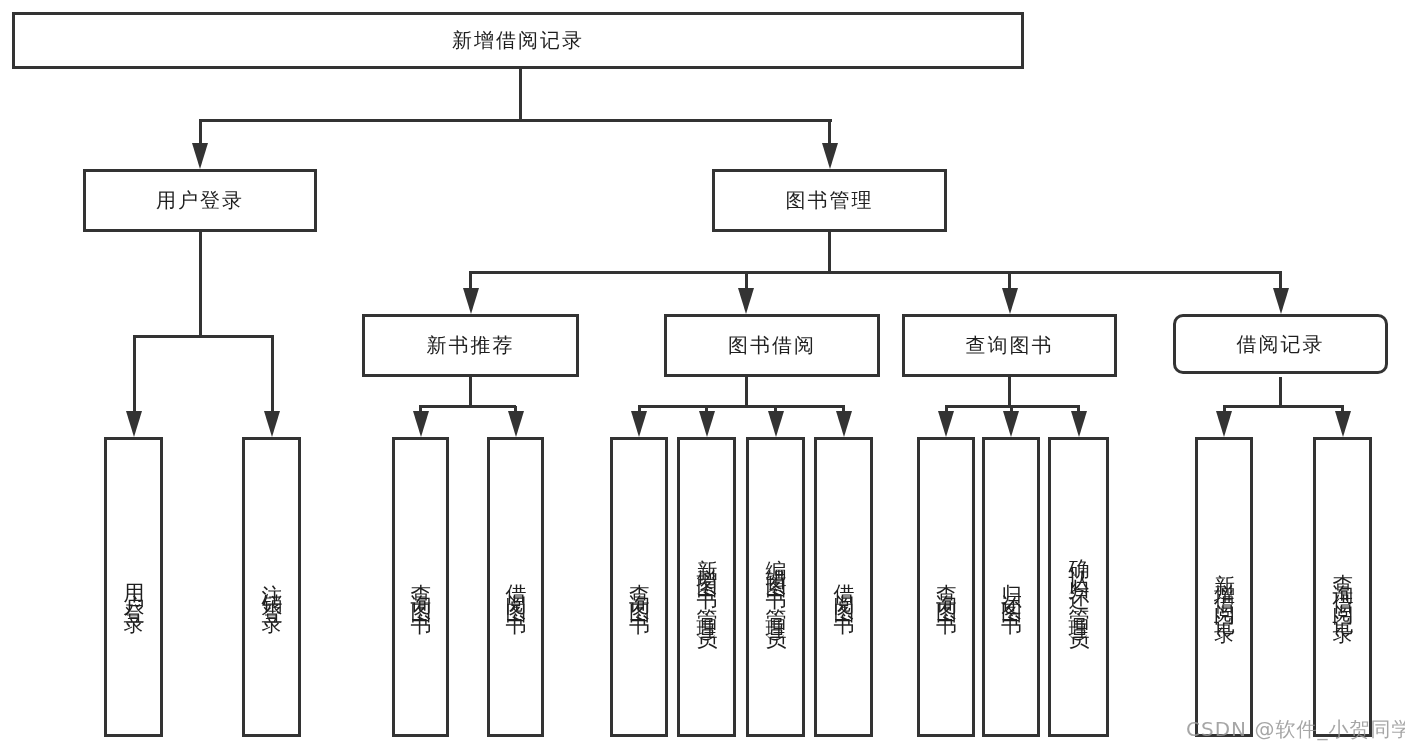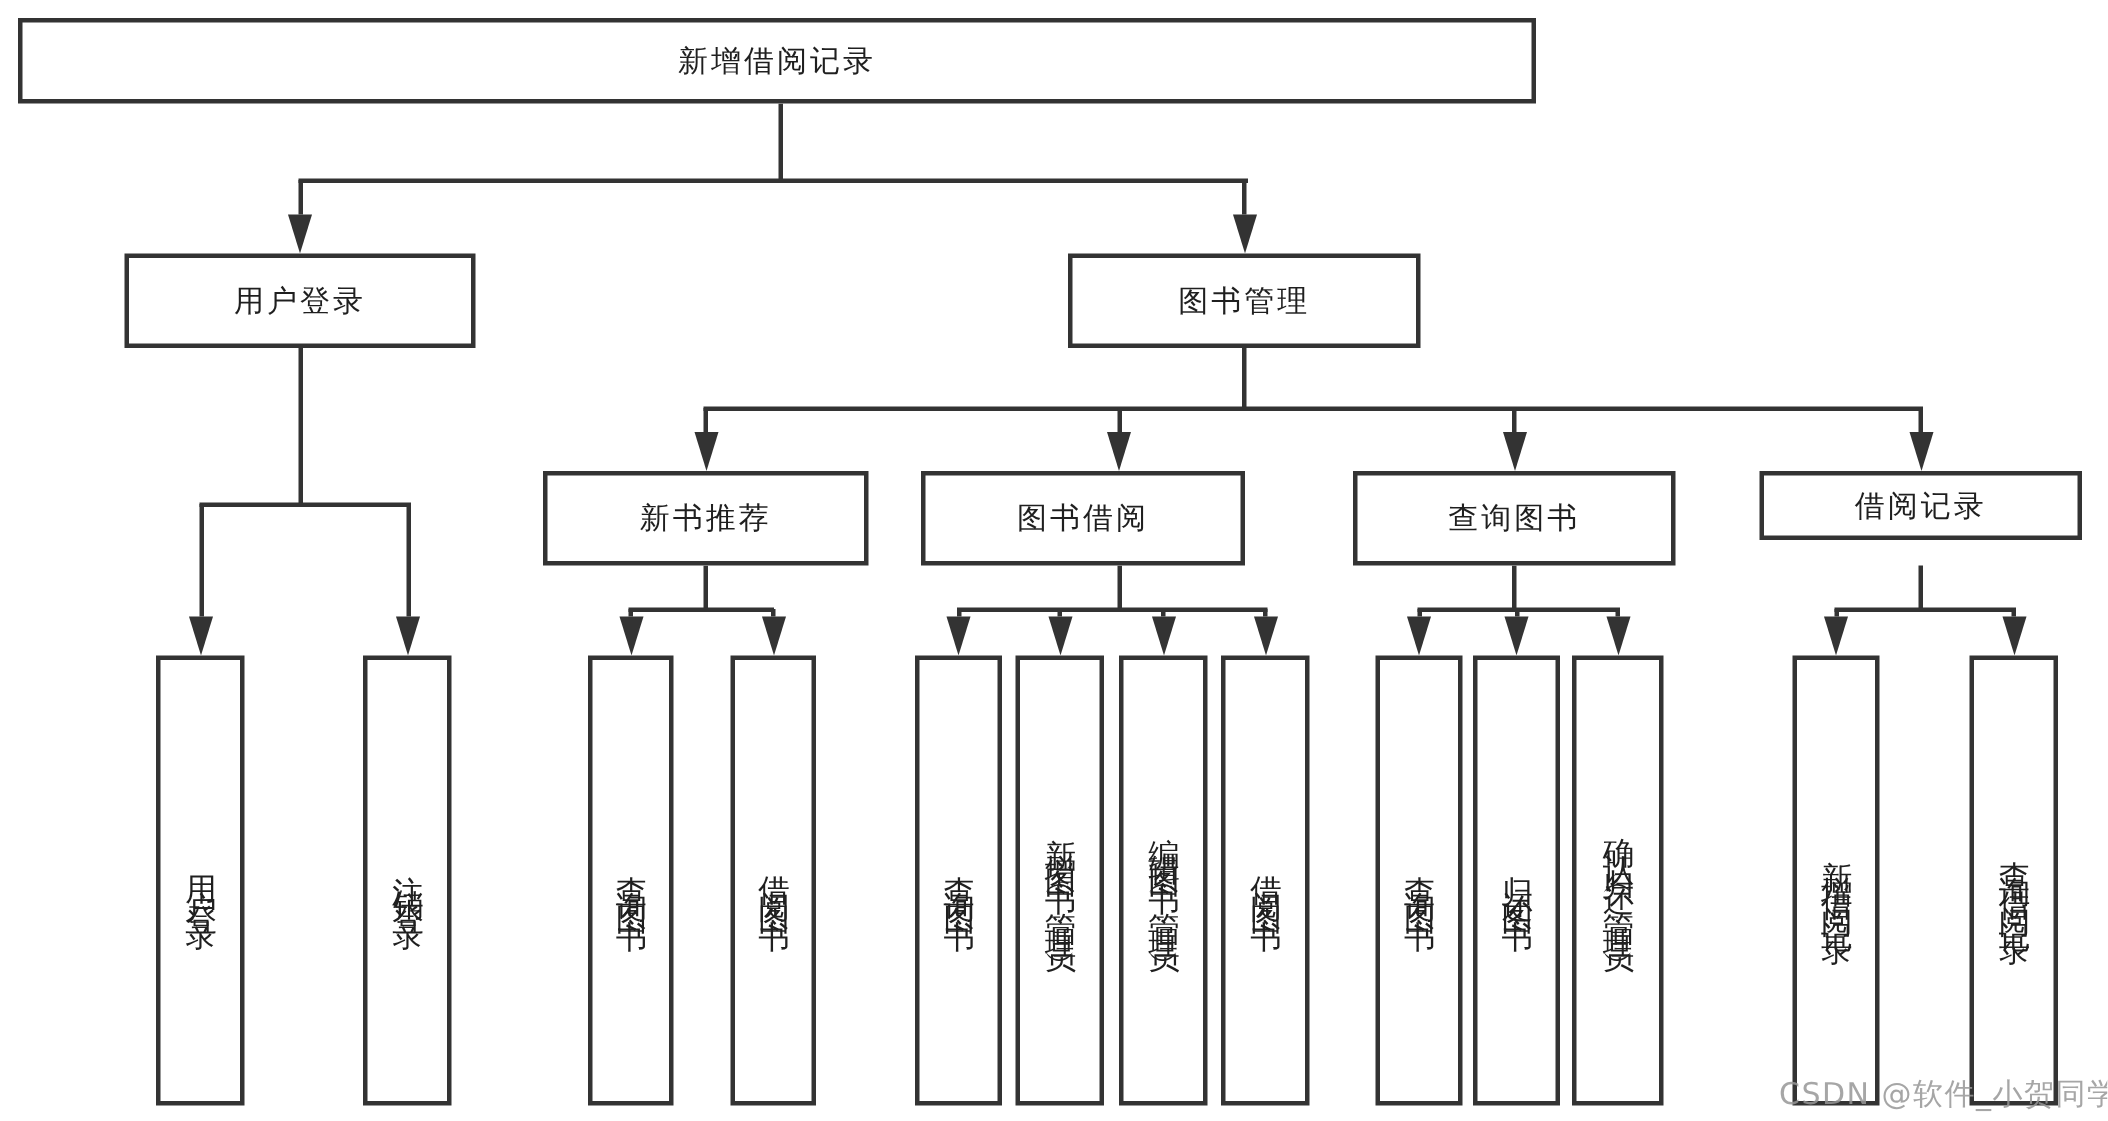--- a/index.html
+++ b/index.html
@@ -97,27 +97,27 @@
   <div class="line" style="left:744.5px;top:272px;width:3px;height:16px;"></div>
   <div class="arrowhead" style="left:738px;top:288px;"></div>
   <div class="line" style="left:1008px;top:272px;width:3px;height:16px;"></div>
   <div class="arrowhead" style="left:1001.5px;top:288px;"></div>
   <div class="line" style="left:1279px;top:272px;width:3px;height:16px;"></div>
   <div class="arrowhead" style="left:1272.5px;top:288px;"></div>
 
   <div class="hbox" style="left:362px;top:314px;width:217px;height:63px;text-align:right;">
     <span>新书推荐</span>
   </div>
-  <div class="hbox" style="left:614px;top:314px;width:216px;height:63px;">
+  <div class="hbox" style="left:664px;top:314px;width:216px;height:63px;">
     <span>图书借阅</span>
   </div>
   <div class="hbox" style="left:902px;top:314px;width:215px;height:63px;">
     <span>查询图书</span>
   </div>
-  <div class="hbox" style="left:1173px;top:314px;width:215px;height:46px;">
+  <div class="hbox" style="left:1173px;top:314px;width:215px;height:60px;border-radius:10px;">
     <span>借阅记录</span>
   </div>
 
   <div class="line" style="left:469px;top:377px;width:3px;height:29px;"></div>
   <div class="line" style="left:419px;top:404.5px;width:97px;height:3px;"></div>
   <div class="line" style="left:419px;top:406px;width:3px;height:5px;"></div>
   <div class="arrowhead" style="left:412.5px;top:411px;"></div>
   <div class="line" style="left:514px;top:406px;width:3px;height:5px;"></div>
   <div class="arrowhead" style="left:507.5px;top:411px;"></div>
 

